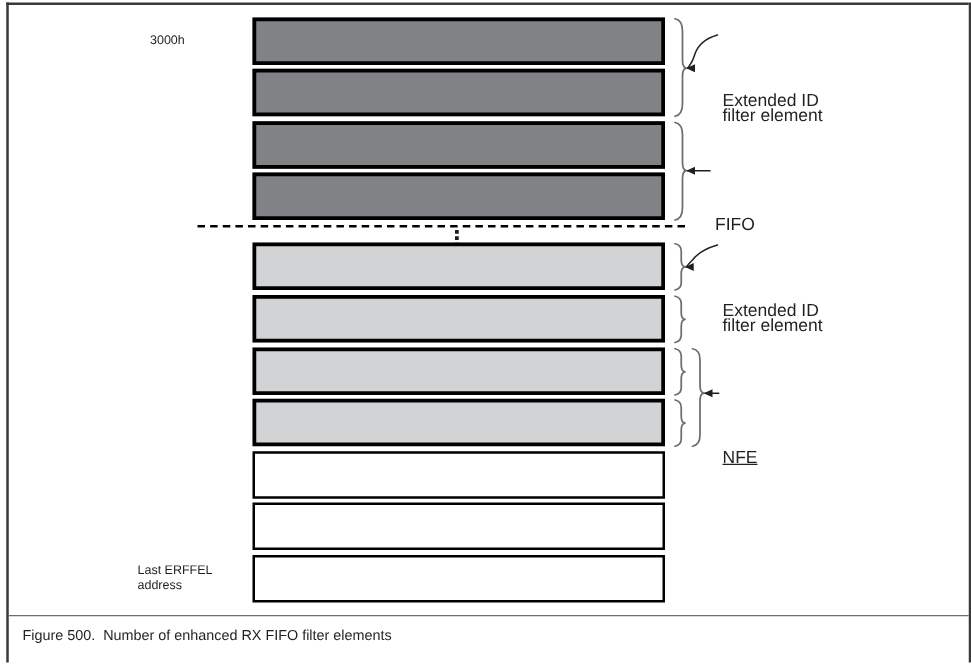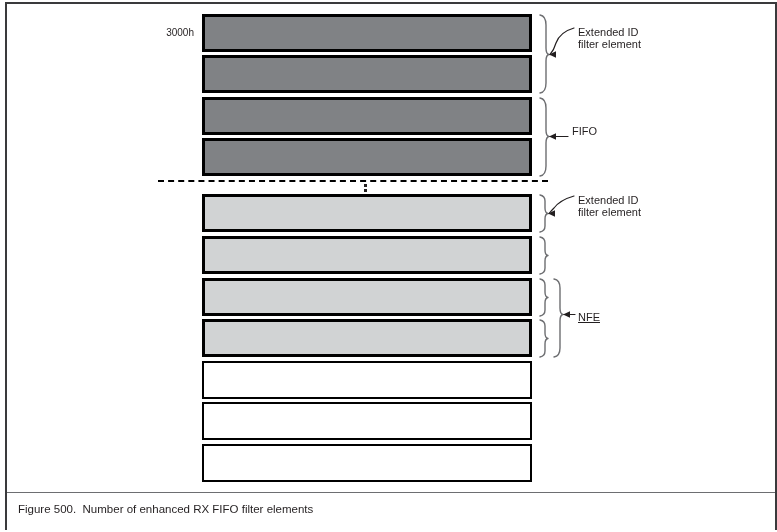--- a/index.html
+++ b/index.html
@@ -85,34 +85,34 @@
     display: block;
     width: 3px;
     height: 3px;
     background: #231f20;
     margin-bottom: 2px;
   }
 
   
   .addr-label {
     position: absolute;
-    text-align: right;
     font-size: 10px;
     line-height: 12px;
     color: #231f20;
     white-space: pre-line;
   }
 
   
   .callout-label {
     position: absolute;
-    font-size: 11px;
+    font-size: 14px;
     line-height: 12px;
     color: #231f20;
     white-space: pre-line;
+    margin-top: 48px;
   }
 
   
   #overlay {
     position: absolute;
     left: 0;
     top: 0;
     width: 777px;
     height: 492px;
     pointer-events: none;
@@ -163,20 +163,22 @@
     <div class="elem-box light" style="top:236px;"></div>
     <div class="elem-box light" style="top:278px;"></div>
     <div class="elem-box light" style="top:319px;"></div>
 
     <div class="elem-box empty" style="top:361px;"></div>
     <div class="elem-box empty" style="top:402px;"></div>
     <div class="elem-box empty" style="top:444px;"></div>
 
     <div class="addr-label" style="left:120px; top:27px; width:74px;">3000h</div>
 
+    <div class="addr-label" style="left:110px; top:451px; width:84px;">Last ERFFEL
+address</div>
 
     <div class="callout-label" style="left:578px; top:26px;">Extended ID
 filter element</div>
 
     <div class="callout-label" style="left:572px; top:125px;">FIFO</div>
 
     <div class="callout-label" style="left:578px; top:194px;">Extended ID
 filter element</div>
 
     <div class="callout-label" style="left:578px; top:311px;text-decoration:underline;">NFE</div>

